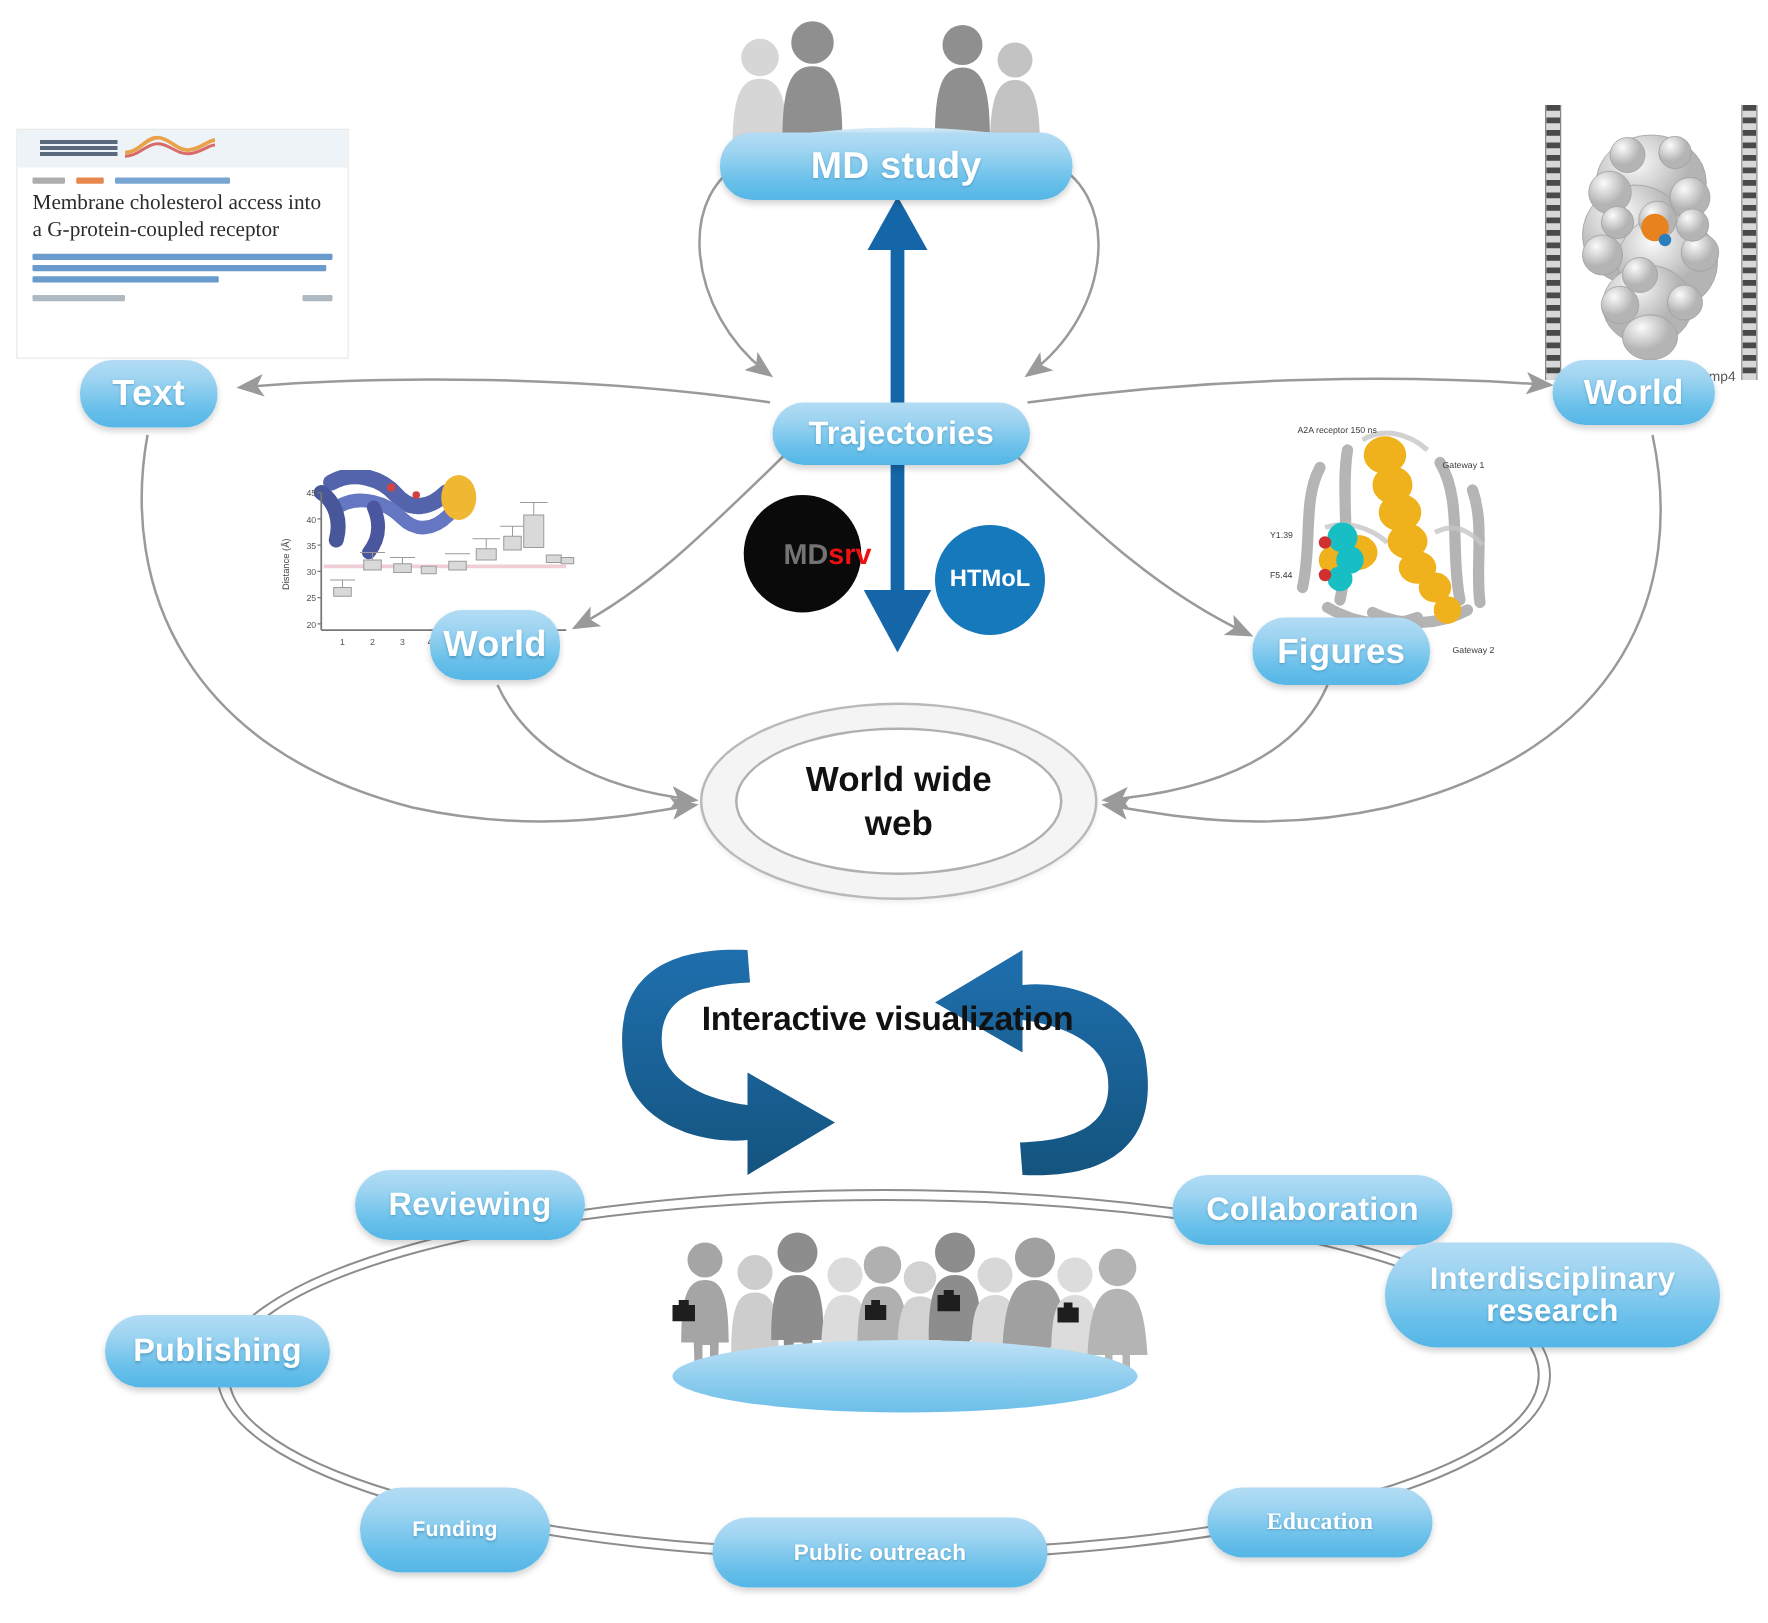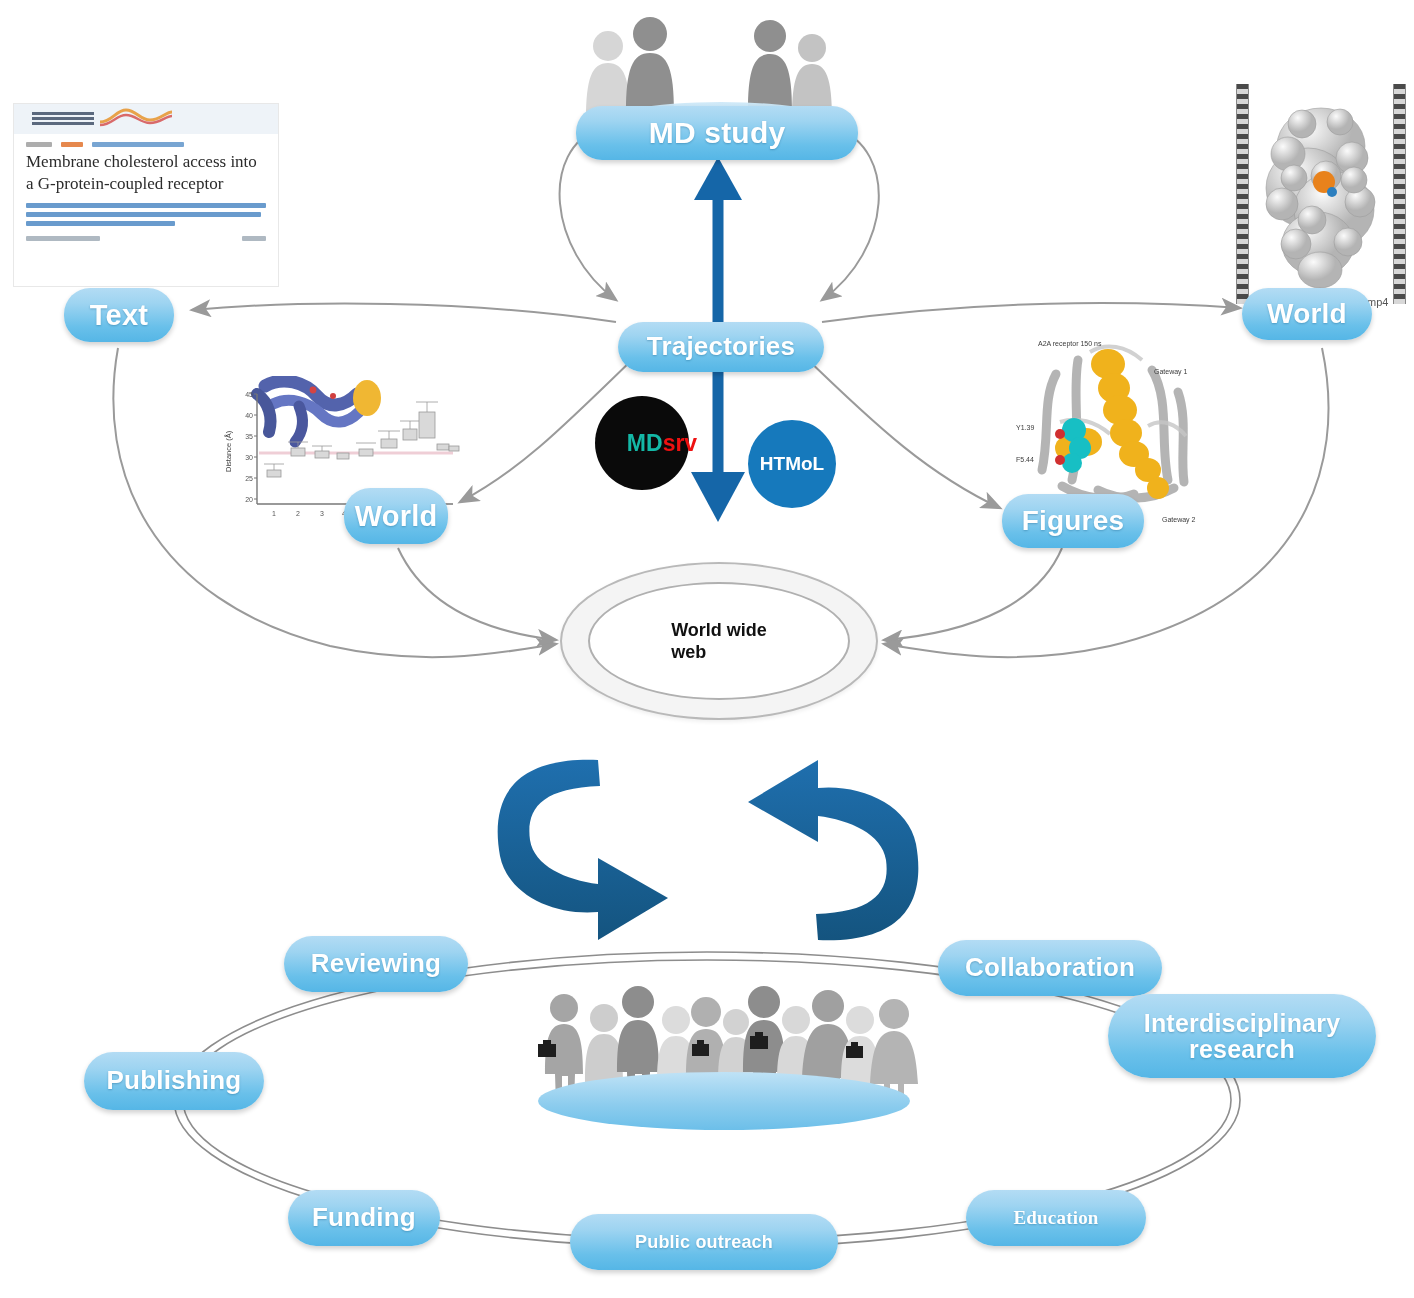--- a/index.html
+++ b/index.html
@@ -47,32 +47,32 @@
   #vid-thumb{position:absolute;left:1236px;top:84px;width:170px;height:220px;z-index:6;}
   .strip{position:absolute;top:0;width:11px;height:220px;
      background:linear-gradient(to bottom,#4a4a4a 0 5px,#d8d8d8 5px 10px);
      background-size:100% 10px;border-left:1px solid #888;border-right:1px solid #888;}
   .mp4{position:absolute;left:1364px;top:296px;font-size:11px;color:#555;z-index:8;}
 
   
   .logo{position:absolute;border-radius:50%;display:flex;align-items:center;
         justify-content:center;font-weight:bold;z-index:28;}
   #mdsrv{left:595px;top:396px;width:94px;height:94px;background:#0a0a0a;font-size:23px;}
-  #mdsrv .a{color:#14b8a6;margin-left:40px;}
+  #mdsrv .a{color:#737373;margin-left:40px;}
   #mdsrv .b{color:#ee1111;}
   #htmol{left:748px;top:420px;width:88px;height:88px;background:#1679bc;color:#fff;font-size:19px;}
 
   
   #www{position:absolute;left:560px;top:562px;width:318px;height:158px;z-index:25;}
   #www .outer{position:absolute;inset:0;border:2px solid #b9b9b9;border-radius:50%;
               background:#f4f4f4;box-shadow:0 2px 4px rgba(0,0,0,.07);}
   #www .inner{position:absolute;left:28px;top:20px;right:28px;bottom:20px;
               border:2px solid #b0b0b0;border-radius:50%;background:#ffffff;}
   #www .lbl{position:absolute;inset:0;display:flex;align-items:center;justify-content:center;
-            font-size:18px;font-weight:bold;color:#111;line-height:1.25;}
+            text-align:center;font-size:28px;font-weight:bold;color:#111;line-height:1.25;}
 
   
   #iv-label{position:absolute;left:500px;top:800px;width:420px;text-align:center;
             font-size:27px;font-weight:bold;color:#111;z-index:27;letter-spacing:-.3px;}
 
   
   #crowd{position:absolute;left:528px;top:980px;width:392px;height:150px;z-index:12;}
   #crowd .pad{position:absolute;left:10px;bottom:0;width:372px;height:58px;border-radius:50%;
      background:linear-gradient(to bottom,#bfe2f6 0%,#8ecdee 55%,#6cbfe9 100%);}
   #topcrowd{position:absolute;left:574px;top:8px;width:290px;height:140px;z-index:12;}
@@ -413,20 +413,21 @@
 
   <div id="www">
     <div class="outer"></div>
     <div class="inner"></div>
     <div class="lbl">
       <span><span>World wide</span><br>
       <span>web</span></span>
     </div>
   </div>
 
+  <div id="iv-label">Interactive visualization</div>
 
   <div class="cap sq" style="left:576px;top:106px;width:282px;height:54px;font-size:30px;">MD study</div>
 
   <div class="cap sq" style="left:618px;top:322px;width:206px;height:50px;font-size:26px;">Trajectories</div>
 
   <div class="cap sq" style="left:64px;top:288px;width:110px;height:54px;font-size:29px;">Text</div>
 
   <div class="cap sq" style="left:344px;top:488px;width:104px;height:56px;font-size:29px;">World</div>
 
   <div class="cap sq" style="left:1002px;top:494px;width:142px;height:54px;font-size:28px;">Figures</div>
@@ -437,19 +438,19 @@
 
   <div class="cap" style="left:938px;top:940px;width:224px;height:56px;font-size:26px;">Collaboration</div>
 
   <div class="cap" style="left:84px;top:1052px;width:180px;height:58px;font-size:26px;">Publishing</div>
 
   <div class="cap" style="left:1108px;top:994px;width:268px;height:84px;font-size:25px;">
     <span><span>Interdisciplinary</span><br>
     <span>research</span></span>
   </div>
 
-  <div class="cap" style="left:288px;top:1190px;width:152px;height:56px;font-size:26px;">Funding</div>
+  <div class="cap" style="left:288px;top:1190px;width:152px;height:68px;font-size:17px;">Funding</div>
 
   <div class="cap" style="left:966px;top:1190px;width:180px;height:56px;font-size:19px;font-family:Liberation Serif, serif;">Education</div>
 
   <div class="cap" style="left:570px;top:1214px;width:268px;height:56px;font-size:18px;">Public outreach</div>
 
 </div>
 
 </body></html>

